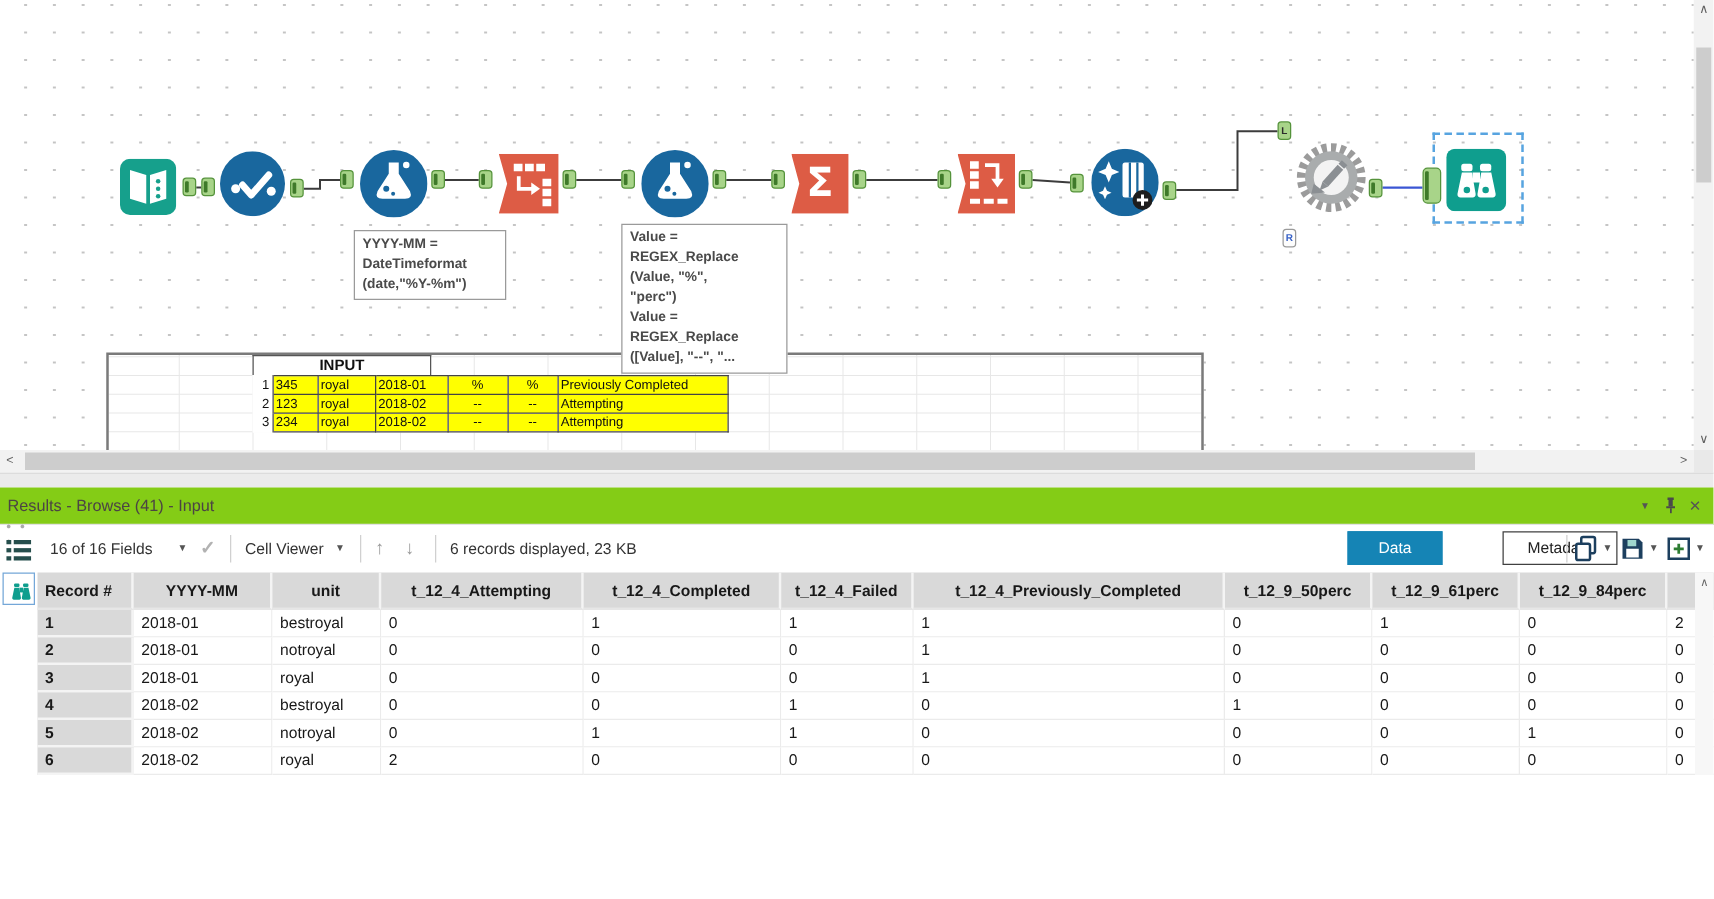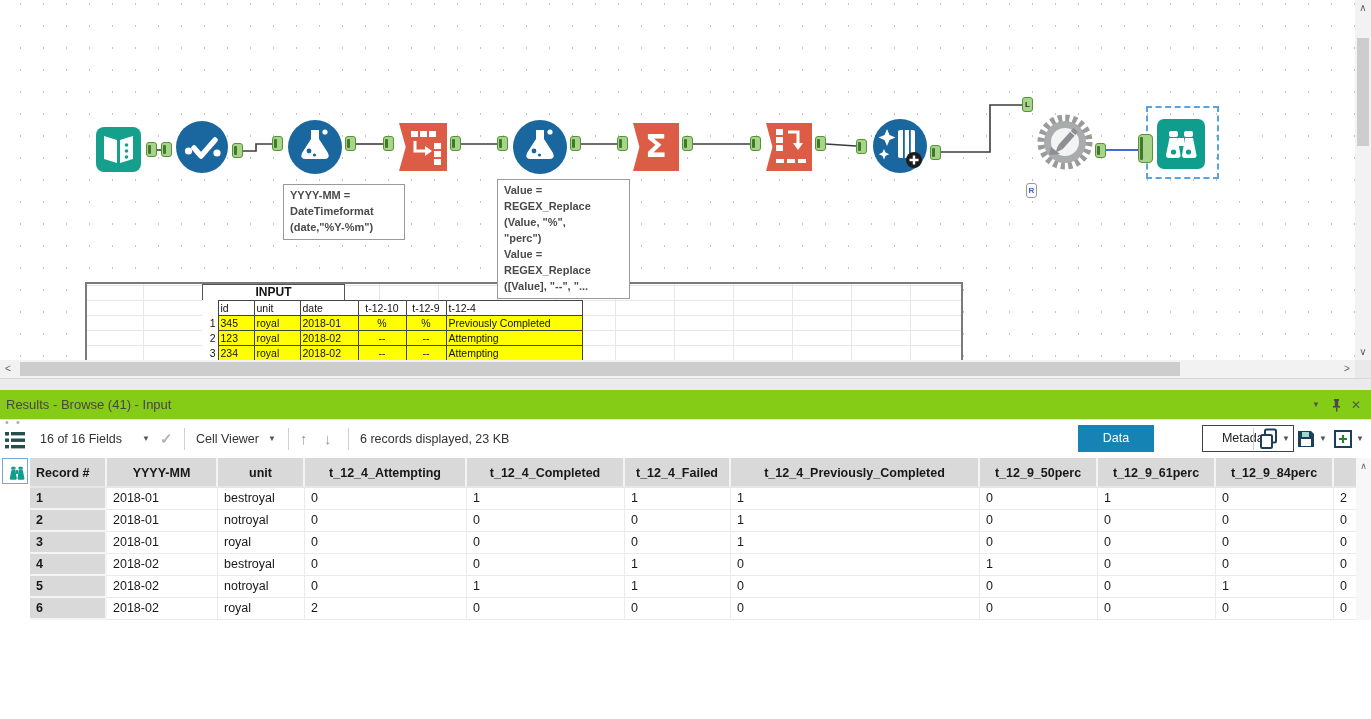--- a/index.html
+++ b/index.html
@@ -268,29 +268,20 @@
       </div>
 
     <div class="annot" style="left:283px;top:184px;width:122px">YYYY-MM =
 DateTimeformat
 (date,"%Y-%m")</div>
 
     <div id="comment">
       <div id="input-title">INPUT</div>
       <table id="input-table">
           <tbody>
-            <tr class="hdr">
-              <td class="rn"></td>
-              <td class="cid">id</td>
-              <td class="cunit">unit</td>
-              <td class="cdate">date</td>
-              <td class="c10">t-12-10</td>
-              <td class="c9">t-12-9</td>
-              <td class="c4">t-12-4</td>
-            </tr>
             <tr class="data">
               <td class="rn">1</td>
               <td class="cid y">345</td>
               <td class="cunit y">royal</td>
               <td class="cdate y">2018-01</td>
               <td class="c10 y">%</td>
               <td class="c9 y">%</td>
               <td class="c4 y">Previously Completed</td>
             </tr>
             <tr class="data">

